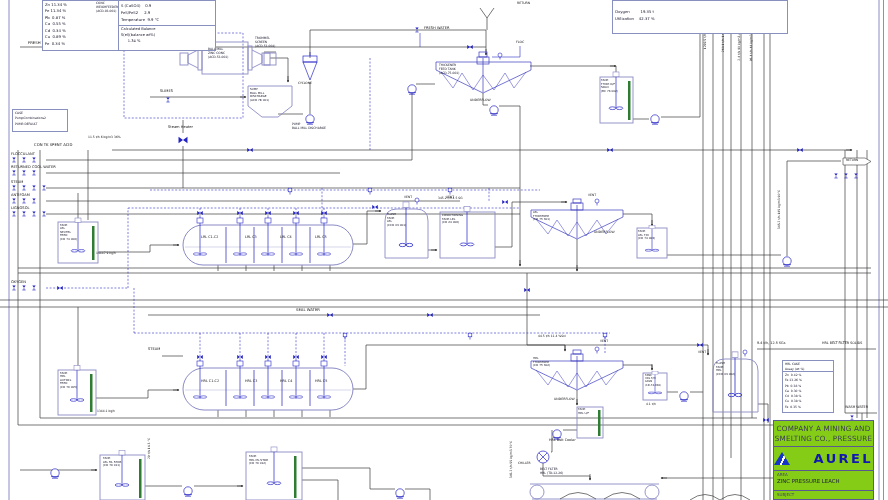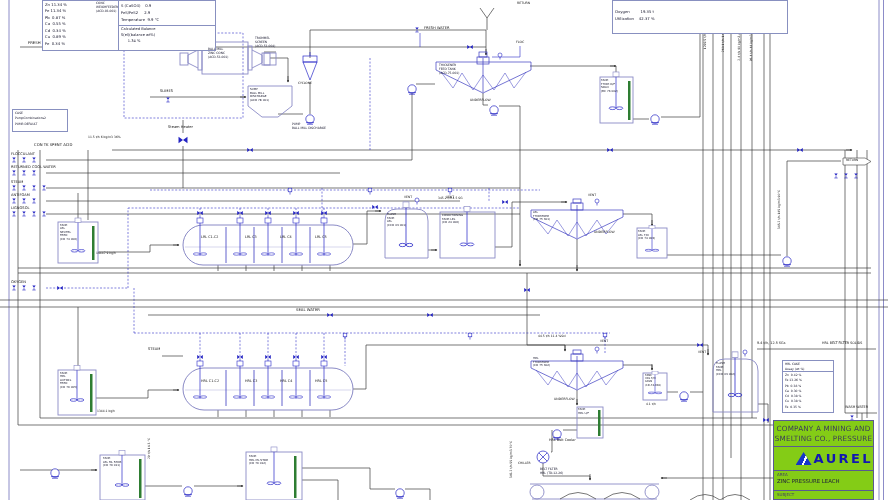--- a/index.html
+++ b/index.html
@@ -10,21 +10,21 @@
   .lbl.vert{writing-mode:vertical-rl;transform:rotate(180deg);}
   .bx{position:absolute;font-size:3.2px;color:#14142a;z-index:6;}
   .bx div{white-space:pre;}
   .bx.brd{border:0.6px solid #8890c0;background:#ffffff;padding:1px 2px;}
   
   #titleblock{position:absolute;left:773px;top:420px;width:101px;height:80px;
               border:1px solid #5a5a90;background:#84cc16;z-index:8;box-sizing:border-box;}
   .tb-row{border-bottom:1px solid #5a5a90;box-sizing:border-box;overflow:hidden;}
   #tb-company{height:26px;text-align:center;font-size:7.2px;line-height:1.35;color:#3c3c58;
               letter-spacing:.2px;padding-top:3px;}
-  #tb-logo{height:24px;display:flex;align-items:center;justify-content:flex-end;gap:2px;}
+  #tb-logo{height:24px;display:flex;align-items:center;justify-content:space-between;gap:2px;}
   .logo-tri{display:inline-block;width:16px;height:13px;
             background:linear-gradient(115deg,rgba(0,0,0,0) 52%,#fff 52%,#fff 62%,rgba(0,0,0,0) 62%),#1535c8;
             clip-path:polygon(50% 0,100% 100%,0 100%);}
   .logo-text{font-size:13px;font-weight:800;color:#1217b2;letter-spacing:2.4px;}
   #tb-area{height:20px;padding:1px 3px;}
   #tb-subject{height:10px;padding:1px 3px;border-bottom:none;}
   .tb-caption{font-size:4px;color:#44445f;}
   .tb-value{font-size:5.4px;color:#22223a;margin-top:1px;}
 </style>
 </head>

